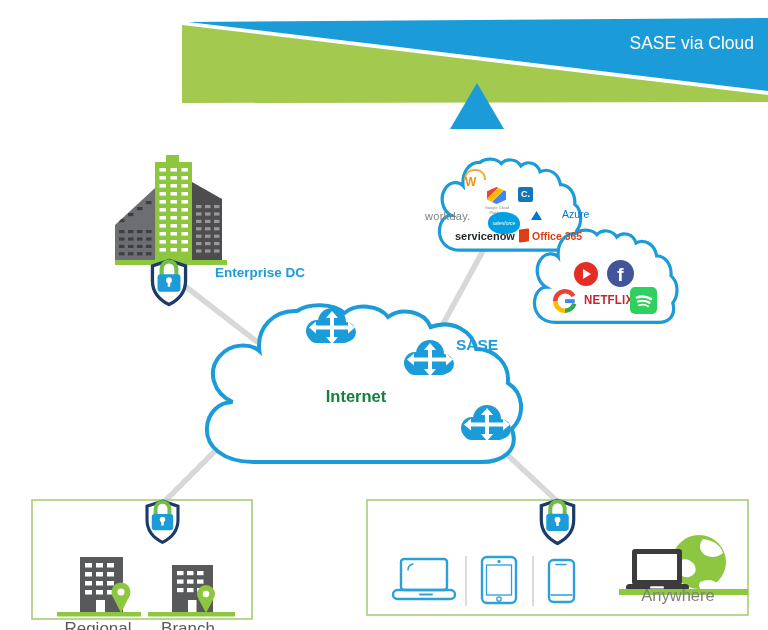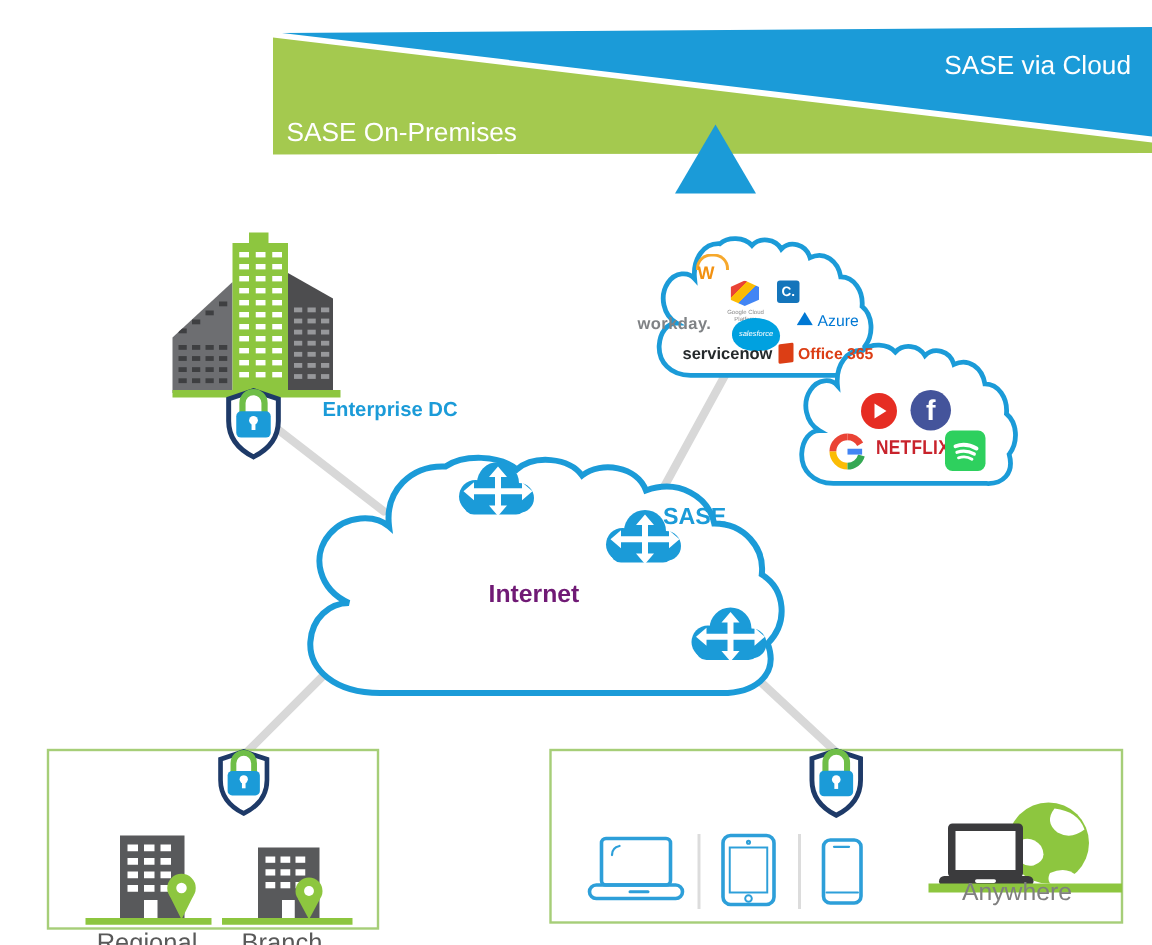--- a/index.html
+++ b/index.html
@@ -3,41 +3,41 @@
 <meta charset="utf-8">
 <style>
   html,body{margin:0;padding:0;background:#fff;}
   .stage{position:relative;width:768px;height:630px;background:#fff;overflow:hidden;
          font-family:"Liberation Sans",sans-serif;margin-top:12px;}
   .stage svg.layer{position:absolute;left:0;top:0;}
   .lbl{position:absolute;white-space:nowrap;}
   .lbl-via-cloud{top:21px;right:14px;font-size:17.5px;color:#fff;font-weight:500;}
   .lbl-onprem{left:191px;top:66px;font-size:17.5px;color:#fff;font-weight:500;}
   .lbl-entdc{left:215px;top:253px;font-size:13.5px;color:#1b9bd8;font-weight:600;}
-  .lbl-internet{left:310px;top:375px;width:92px;text-align:center;font-size:16.5px;color:#701a75;font-weight:600;}
-  .lbl-sase{left:442px;top:324px;font-size:15.5px;color:#1b9bd8;font-weight:600;}
+  .lbl-internet{left:310px;top:375px;width:92px;text-align:center;font-size:16.5px;color:#15803d;font-weight:600;}
+  .lbl-sase{left:456px;top:324px;font-size:15.5px;color:#1b9bd8;font-weight:600;}
   .lbl-regional{left:58px;top:607px;width:80px;text-align:center;font-size:17px;color:#595959;}
   .lbl-branch{left:150px;top:607px;width:76px;text-align:center;font-size:17px;color:#595959;}
   .lbl-devices{left:370px;top:589px;width:234px;text-align:center;font-size:13px;color:#595959;}
   .lbl-anywhere{left:630px;top:574px;width:96px;text-align:center;font-size:16.5px;color:#7f7f7f;}
   
   .wd-arc{position:absolute;left:464px;top:157px;width:18px;height:9px;
           border:2.5px solid #f6a82c;border-bottom:none;border-radius:10px 10px 0 0;}
   .wd-w{position:absolute;left:465px;top:163px;font-size:12px;font-weight:700;color:#f29111;}
   .gcp-hex{position:absolute;left:487px;top:175px;width:19px;height:17px;
            clip-path:polygon(50% 0,100% 25%,100% 75%,50% 100%,0 75%,0 25%);
            background:linear-gradient(135deg,#ea4335 0 32%,#fbbc05 32% 56%,#4285f4 56% 100%);}
   .gcp-text{position:absolute;left:477px;top:193px;width:40px;text-align:center;font-size:4px;color:#8a8a8a;}
   .concur{position:absolute;left:518px;top:175px;width:15px;height:15px;background:#1475bb;border-radius:2px;
           color:#fff;font-size:9px;font-weight:700;text-align:center;line-height:15px;}
-  .wd-text{position:absolute;left:425px;top:198px;font-size:11px;font-weight:700;color:#7f8285;letter-spacing:.3px;}
+  .wd-text{position:absolute;left:425px;top:198px;font-size:11px;font-weight:400;color:#7f8285;letter-spacing:.3px;}
   .sforce{position:absolute;left:488px;top:200px;width:32px;height:22px;background:#00a1e0;
           border-radius:55% 60% 50% 55%;color:#fff;font-size:5px;font-style:italic;
           text-align:center;line-height:22px;}
-  .azure{position:absolute;left:531px;top:196px;display:flex;align-items:flex-start;gap:3px;}
+  .azure{position:absolute;left:531px;top:196px;display:flex;align-items:flex-end;gap:20px;}
   .azure-tri{width:11px;height:9px;background:#0078d4;clip-path:polygon(50% 0,100% 100%,0 100%);}
   .azure-txt{font-size:10.5px;color:#0078d4;}
   .snow{position:absolute;left:455px;top:218px;font-size:11px;font-weight:800;color:#24292b;}
   .office{position:absolute;left:519px;top:217px;display:flex;align-items:center;gap:3px;justify-content:center;}
   .office-ico{width:10px;height:13px;background:#dc3e15;transform:skewY(-6deg);border-radius:1px;}
   .office-txt{font-size:10.5px;font-weight:600;color:#dc3e15;}
   
   .yt{position:absolute;left:574px;top:250px;width:24px;height:24px;border-radius:50%;background:#e62d23;}
   .yt-play{position:absolute;left:9px;top:7px;width:0;height:0;
            border-left:8px solid #fff;border-top:5px solid transparent;border-bottom:5px solid transparent;}
@@ -286,21 +286,20 @@
       <rect x="650" y="574.2" width="14" height="2.4" rx="1.2" fill="#fff"></rect>
     </g>
     <rect x="619" y="577" width="129" height="6" fill="#8dc63f"></rect>
 
     <use href="#shieldLock" transform="translate(146,242) scale(0.92)"></use>
     <use href="#shieldLock" transform="translate(141,483) scale(0.86)"></use>
     <use href="#shieldLock" transform="translate(535,482) scale(0.9)"></use>
   </svg>
 
   <div class="lbl lbl-via-cloud">SASE via Cloud</div>
-  <div class="lbl lbl-onprem">SASE On-Premises</div>
   <div class="lbl lbl-entdc">Enterprise DC</div>
   <div class="lbl lbl-internet">Internet</div>
   <div class="lbl lbl-sase">SASE</div>
   <div class="lbl lbl-regional">Regional</div>
   <div class="lbl lbl-branch">Branch</div>
   <div class="lbl lbl-anywhere">Anywhere</div>
 
   <div class="wd-arc"></div>
   <div class="wd-w">W</div>
   <div class="gcp-hex"></div>

